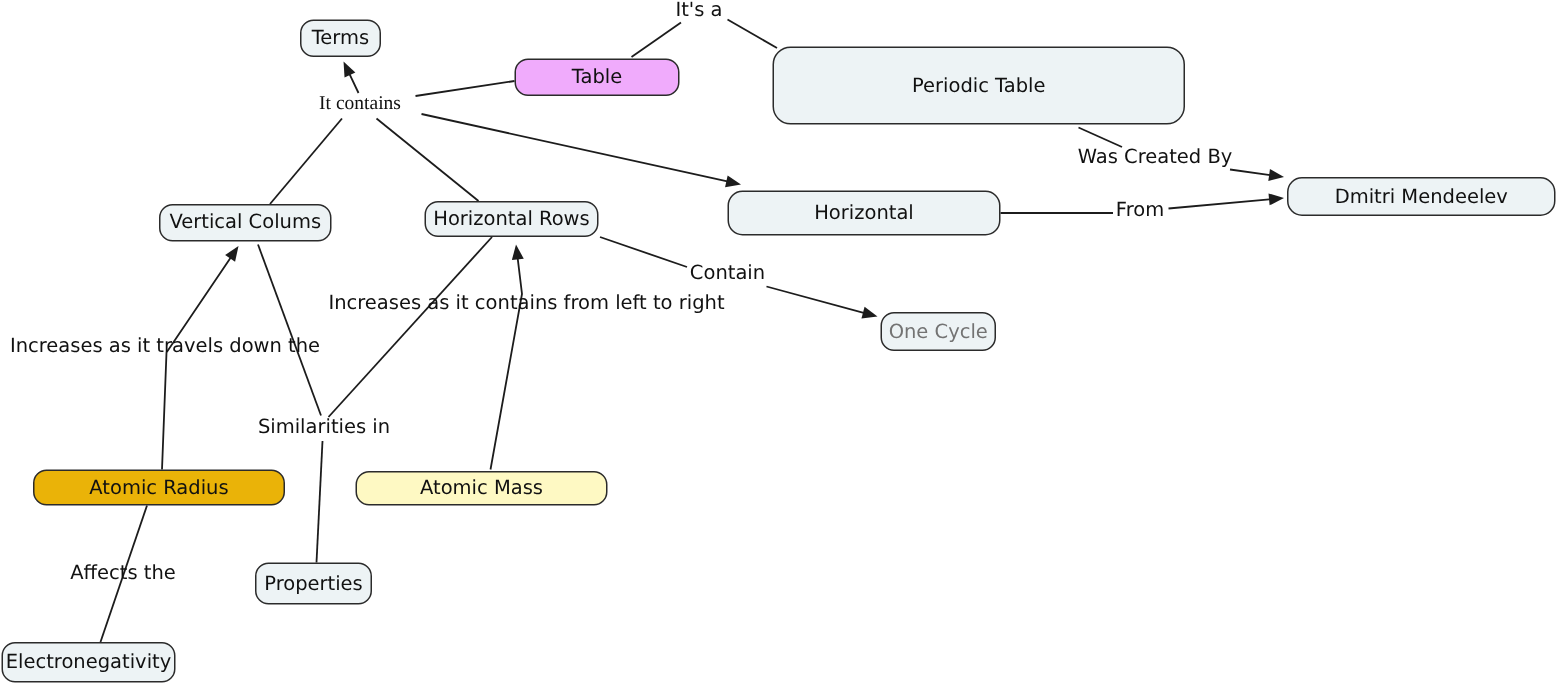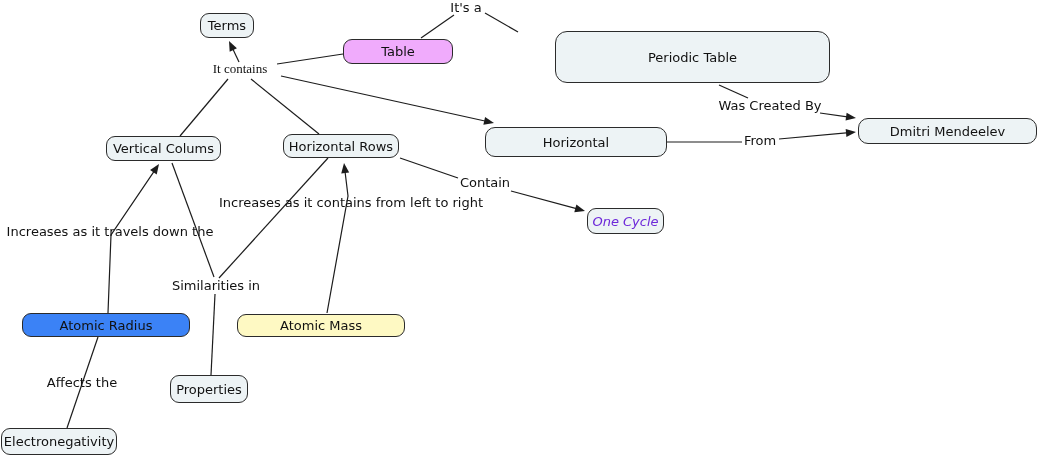--- a/index.html
+++ b/index.html
@@ -68,27 +68,27 @@
       <polygon points="159,164 156.7130315606432,174.52472210357053 150.08549036903784,170.04413087544293" fill="#1c1c1c"></polygon>
       <polyline points="108,313 111,235 155.07948267538836,169.79909854265472" fill="none" stroke="#1c1c1c" stroke-width="1.2"></polyline>
       <polyline points="172,163 214,277" fill="none" stroke="#1c1c1c" stroke-width="1.2"></polyline>
       <polyline points="328,158 219,278" fill="none" stroke="#1c1c1c" stroke-width="1.2"></polyline>
       <polyline points="215,294 211,375" fill="none" stroke="#1c1c1c" stroke-width="1.2"></polyline>
       <polyline points="98,337 67,428" fill="none" stroke="#1c1c1c" stroke-width="1.2"></polyline>
     </svg>
   <div id="nodes-layer">
       <div class="node" style="left: 200px; top: 13px; width: 54px; height: 25px; border-radius: 9px; background: rgb(237, 243, 245); border-color: rgb(43, 43, 43); color: rgb(17, 17, 17);">Terms</div>
       <div class="node" style="left: 343px; top: 39px; width: 110px; height: 25px; border-radius: 9px; background: #f0abfc; border-color: rgb(43, 43, 43); color: rgb(17, 17, 17);">Table</div>
-      <div class="node" style="left: 515px; top: 31px; width: 275px; height: 52px; border-radius: 12px; background: rgb(237, 243, 245); border-color: rgb(43, 43, 43); color: rgb(17, 17, 17); margin-left: 40px;">Periodic Table</div>
+      <div class="node" style="left: 515px; top: 31px; width: 275px; height: 52px; border-radius: 12px; background: rgb(237, 243, 245); border-color: rgb(43, 43, 43); color: rgb(17, 17, 17);">Periodic Table</div>
       <div class="node" style="left: 485px; top: 127px; width: 182px; height: 30px; border-radius: 10px; background: rgb(237, 243, 245); border-color: rgb(43, 43, 43); color: rgb(17, 17, 17);">Horizontal</div>
       <div class="node" style="left: 858px; top: 118px; width: 179px; height: 26px; border-radius: 10px; background: rgb(237, 243, 245); border-color: rgb(43, 43, 43); color: rgb(17, 17, 17);">Dmitri Mendeelev</div>
       <div class="node" style="left: 106px; top: 136px; width: 115px; height: 25px; border-radius: 9px; background: rgb(237, 243, 245); border-color: rgb(43, 43, 43); color: rgb(17, 17, 17);">Vertical Colums</div>
       <div class="node" style="left: 283px; top: 134px; width: 116px; height: 24px; border-radius: 9px; background: rgb(237, 243, 245); border-color: rgb(43, 43, 43); color: rgb(17, 17, 17);">Horizontal Rows</div>
-      <div class="node" style="left: 587px; top: 208px; width: 77px; height: 26px; border-radius: 9px; background: rgb(237, 243, 245); border-color: rgb(43, 43, 43); color: #6d28d9; font-style: italic;">One Cycle</div>
-      <div class="node" style="left: 22px; top: 313px; width: 168px; height: 24px; border-radius: 9px; background: #3b82f6; border-color: rgb(43, 43, 43); color: rgb(17, 17, 17);">Atomic Radius</div>
+      <div class="node" style="left: 587px; top: 208px; width: 77px; height: 26px; border-radius: 9px; background: rgb(237, 243, 245); border-color: rgb(43, 43, 43); color: #737373;">One Cycle</div>
+      <div class="node" style="left: 22px; top: 313px; width: 168px; height: 24px; border-radius: 9px; background: #eab308; border-color: rgb(43, 43, 43); color: rgb(17, 17, 17);">Atomic Radius</div>
       <div class="node" style="left: 237px; top: 314px; width: 168px; height: 23px; border-radius: 9px; background: #fef9c3; border-color: rgb(43, 43, 43); color: rgb(17, 17, 17);">Atomic Mass</div>
       <div class="node" style="left: 170px; top: 375px; width: 78px; height: 28px; border-radius: 9px; background: rgb(237, 243, 245); border-color: rgb(43, 43, 43); color: rgb(17, 17, 17);">Properties</div>
       <div class="node" style="left: 1px; top: 428px; width: 116px; height: 27px; border-radius: 9px; background: rgb(237, 243, 245); border-color: rgb(43, 43, 43); color: rgb(17, 17, 17);">Electronegativity</div>
     </div>
   <div id="labels-layer">
       <div class="link-label" style="left: 466px; top: 8px; color: rgb(17, 17, 17);">It's a</div>
       <div class="link-label" style="left: 240px; top: 69px; color: rgb(17, 17, 17); font-family: Liberation Serif, serif;">It contains</div>
       <div class="link-label" style="left: 770px; top: 106px; color: rgb(17, 17, 17);">Was Created By</div>
       <div class="link-label" style="left: 760px; top: 141px; color: rgb(17, 17, 17);">From</div>
       <div class="link-label" style="left: 485px; top: 183px; color: rgb(17, 17, 17);">Contain</div>

